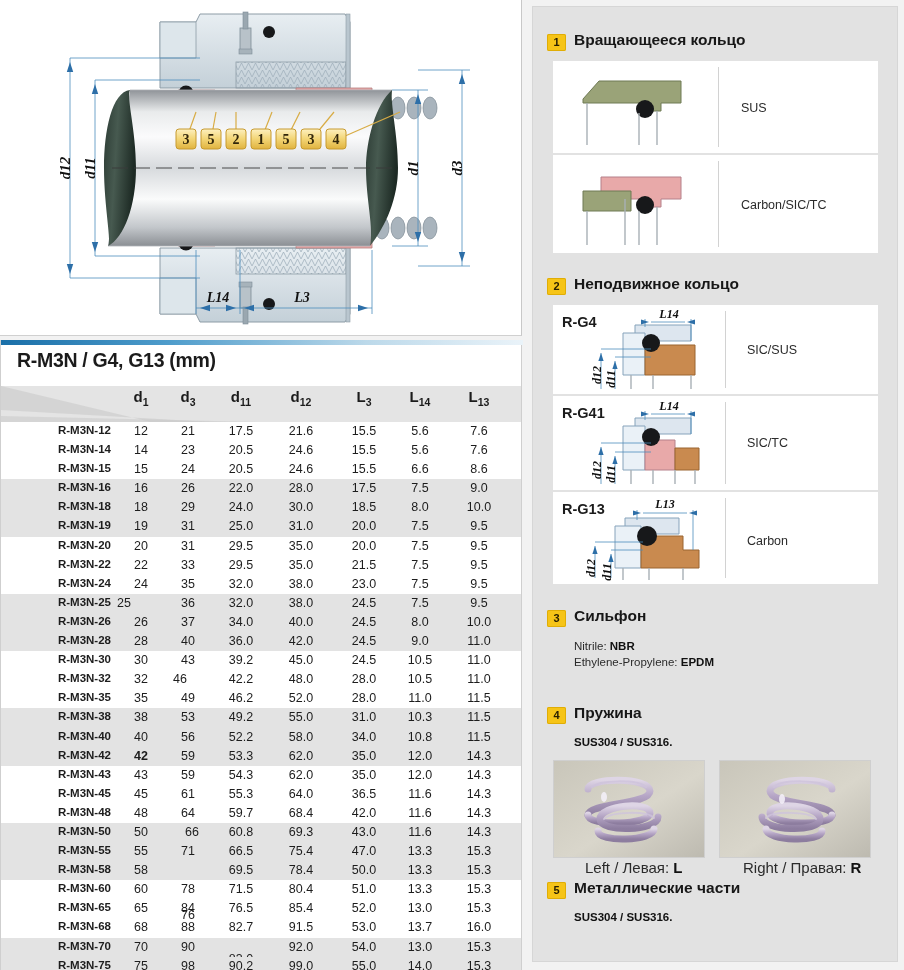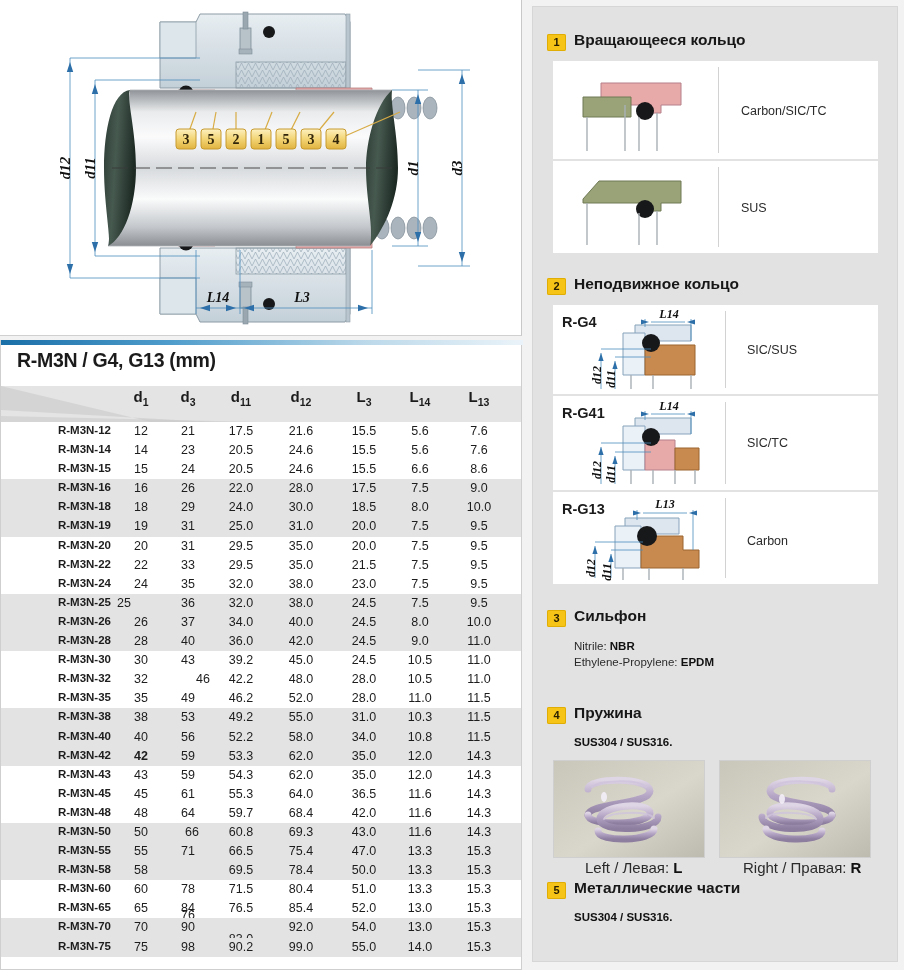--- a/index.html
+++ b/index.html
@@ -438,21 +438,21 @@
             <div class="cell" style="left: 152px;">43</div>
             <div class="cell" style="left: 205px;">39.2</div>
             <div class="cell" style="left: 265px;">45.0</div>
             <div class="cell" style="left: 328px;">24.5</div>
             <div class="cell" style="left: 384px;">10.5</div>
             <div class="cell" style="left: 443px;">11.0</div>
           </div>
           <div class="trow">
             <div class="cell name">R-M3N-32</div>
             <div class="cell" style="left: 105px;">32</div>
-            <div class="cell" style="left: 167px;">46</div>
+            <div class="cell" style="left: 144px;">46</div>
             <div class="cell" style="left: 205px;">42.2</div>
             <div class="cell" style="left: 265px;">48.0</div>
             <div class="cell" style="left: 328px;">28.0</div>
             <div class="cell" style="left: 384px;">10.5</div>
             <div class="cell" style="left: 443px;">11.0</div>
           </div>
           <div class="trow">
             <div class="cell name">R-M3N-35</div>
             <div class="cell" style="left: 105px;">35</div>
             <div class="cell" style="left: 152px;">49</div>
@@ -565,20 +565,30 @@
           <div class="trow">
             <div class="cell name">R-M3N-65</div>
             <div class="cell" style="left: 105px;">65</div>
             <div class="cell" style="left: 152px;">84</div>
             <div class="cell" style="left: 205px;">76.5</div>
             <div class="cell" style="left: 265px;">85.4</div>
             <div class="cell" style="left: 328px;">52.0</div>
             <div class="cell" style="left: 384px;">13.0</div>
             <div class="cell" style="left: 443px;">15.3</div>
           </div>
+          <div class="trow">
+            <div class="cell name">R-M3N-68</div>
+            <div class="cell" style="left: 105px;">68</div>
+            <div class="cell" style="left: 152px;">88</div>
+            <div class="cell" style="left: 205px;">82.7</div>
+            <div class="cell" style="left: 265px;">91.5</div>
+            <div class="cell" style="left: 328px;">53.0</div>
+            <div class="cell" style="left: 384px;">13.7</div>
+            <div class="cell" style="left: 443px;">16.0</div>
+          </div>
           <div class="trow alt">
             <div class="cell name">R-M3N-70</div>
             <div class="cell" style="left: 105px;">70</div>
             <div class="cell" style="left: 152px;">90</div>
             <div class="cell" style="left: 205px; margin-top: 12px;">83.0</div>
             <div class="cell" style="left: 265px;">92.0</div>
             <div class="cell" style="left: 328px;">54.0</div>
             <div class="cell" style="left: 384px;">13.0</div>
             <div class="cell" style="left: 443px;">15.3</div>
           </div>
@@ -595,50 +605,50 @@
         </div>
     </div>
   </div>
 
   <div id="right-col">
 
     <div class="sec" style="top:24px;">
       <div class="sec-head">
         <div class="badge">1</div>
         <div class="sec-title">Вращающееся кольцо</div>
+      </div>
+
+      <div class="optrow" style="left:20px;width:325px;height:92px;">
+        <svg width="160" height="92" viewBox="0 0 160 92" style="position:absolute;left:0;top:0;">
+          <path d="M30,38 L46,20 L128,20 L128,42 L108,42 L108,50 L96,50 L96,42 L30,42 Z" fill="#9aa378" stroke="#6f7a55" stroke-width="1"></path>
+          <circle cx="92" cy="48" r="9" fill="#17181a"></circle>
+          <g stroke="#a8b0b6" stroke-width="1.4" fill="none">
+            <path d="M34,42 L34,84"></path>
+              <path d="M86,52 L86,84"></path>
+              <path d="M104,50 L104,84"></path>
+          </g>
+        </svg>
+        <div class="opt-div" style="left:165px;top:6px;height:80px;"></div>
+        <div class="opt-label" style="left:188px;top:40px;">SUS</div>
       </div>
 
       <div class="optrow" style="left:20px;width:325px;height:98px;">
         <svg width="160" height="98" viewBox="0 0 160 98" style="position:absolute;left:0;top:0;">
           <path d="M48,22 L128,22 L128,44 L108,44 L108,52 L96,52 L96,44 L48,44 Z" fill="#e8a9a9" stroke="#b5808a" stroke-width="1"></path>
           <path d="M30,36 L78,36 L78,56 L30,56 Z" fill="#9aa378" stroke="#6f7a55" stroke-width="1"></path>
           <circle cx="92" cy="50" r="9" fill="#17181a"></circle>
           <g stroke="#a8b0b6" stroke-width="1.4" fill="none">
             <path d="M34,56 L34,90"></path>
               <path d="M72,44 L72,90"></path>
             <path d="M86,56 L86,90"></path>
               <path d="M104,52 L104,90"></path>
           </g>
         </svg>
         <div class="opt-div" style="left:165px;top:6px;height:86px;"></div>
         <div class="opt-label" style="left:188px;top:43px;">Carbon/SIC/TC</div>
-      </div>
-
-      <div class="optrow" style="left:20px;width:325px;height:92px;">
-        <svg width="160" height="92" viewBox="0 0 160 92" style="position:absolute;left:0;top:0;">
-          <path d="M30,38 L46,20 L128,20 L128,42 L108,42 L108,50 L96,50 L96,42 L30,42 Z" fill="#9aa378" stroke="#6f7a55" stroke-width="1"></path>
-          <circle cx="92" cy="48" r="9" fill="#17181a"></circle>
-          <g stroke="#a8b0b6" stroke-width="1.4" fill="none">
-            <path d="M34,42 L34,84"></path>
-              <path d="M86,52 L86,84"></path>
-              <path d="M104,50 L104,84"></path>
-          </g>
-        </svg>
-        <div class="opt-div" style="left:165px;top:6px;height:80px;"></div>
-        <div class="opt-label" style="left:188px;top:40px;">SUS</div>
       </div>
     </div>
 
     <div class="sec" style="top:268px;">
       <div class="sec-head">
         <div class="badge">2</div>
         <div class="sec-title">Неподвижное кольцо</div>
       </div>
 
       <div class="optrow" style="left:20px;width:325px;height:89px;">

